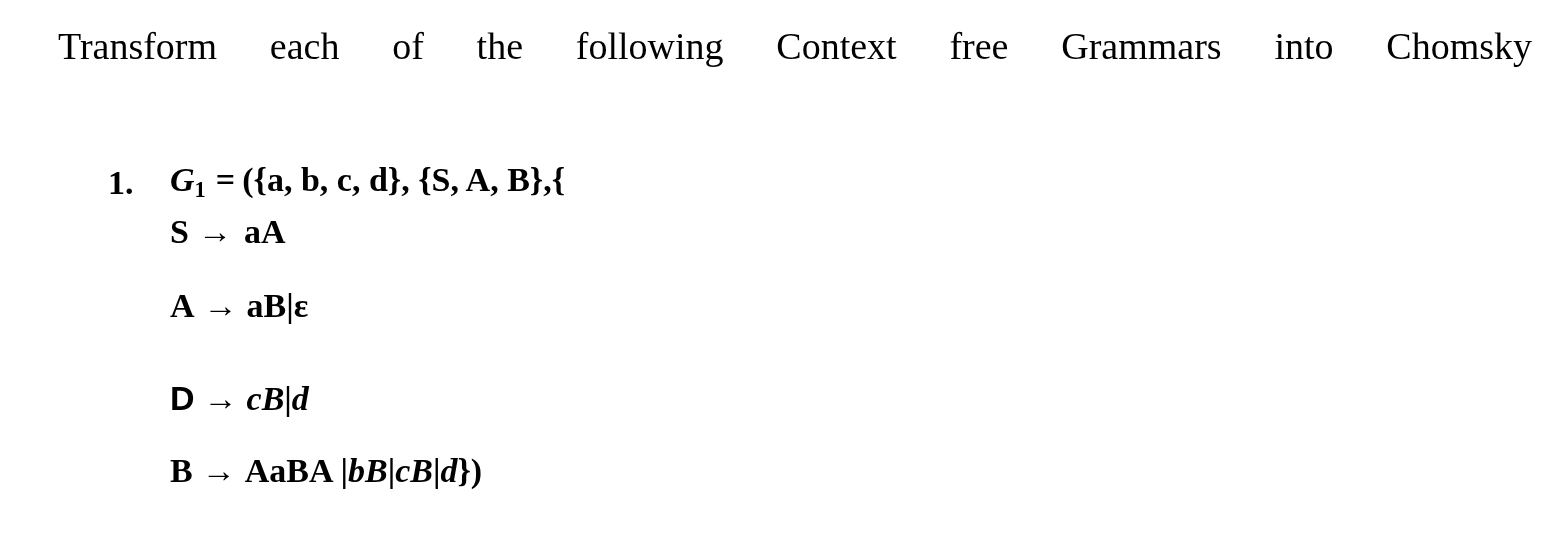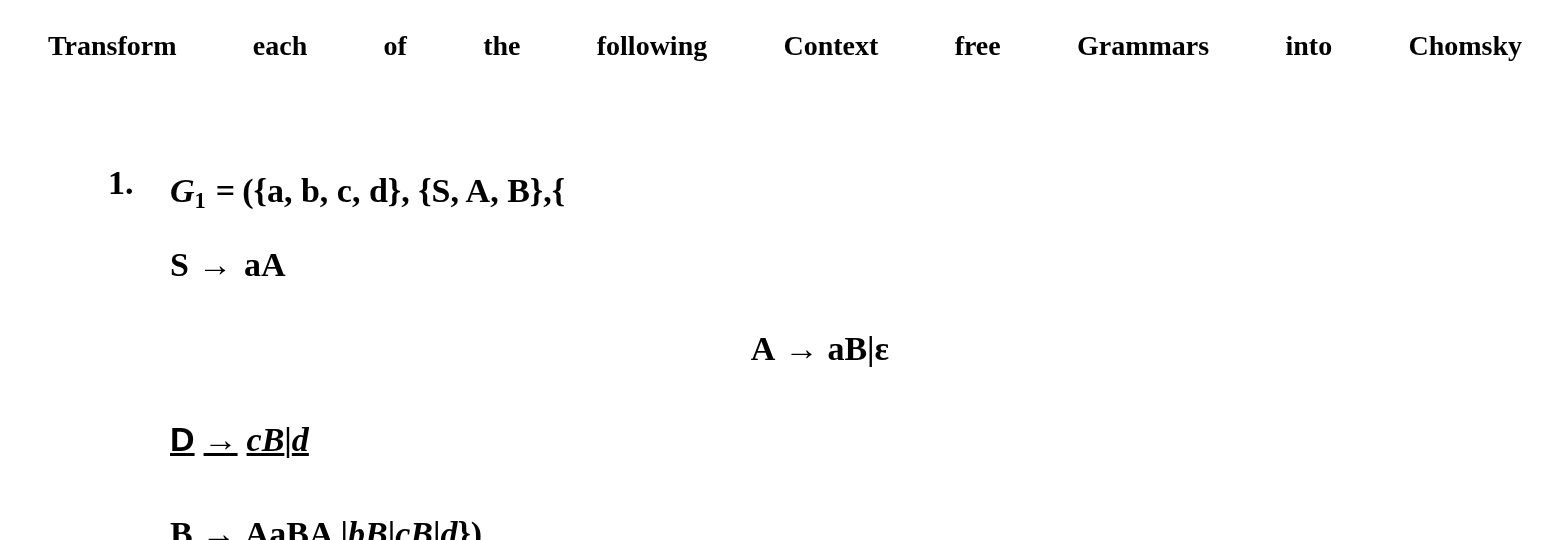--- a/index.html
+++ b/index.html
@@ -19,28 +19,28 @@
   .page {
     position: relative;
     width: 1544px;
     height: 540px;
     background: #ffffff;
   }
 
   
   .intro {
     position: absolute;
-    left: 48px;
+    left: 58px;
     top: 14px;
     width: 1474px;
     text-align: justify;
     text-justify: inter-word;
-    font-size: 28px;
+    font-size: 38px;
     line-height: 64px;
-    font-weight: 700;
+    font-weight: 400;
   }
   .intro .ln {
     display: block;
   }
   .intro .ln.j {
     text-align: justify;
     text-align-last: justify;
   }
 
   
@@ -63,27 +63,27 @@
     font-weight: 700;
     line-height: 46px;
   }
   .li-body {
     margin-left: 170px;
     width: 1300px;
   }
 
   .rule {
     font-size: 34px;
-    line-height: 62px;
+    line-height: 40px;
     white-space: nowrap;
   }
   .rule.r-def   { margin-top: 0px;  font-weight: 700; }
   .rule.r-s     { margin-top: 2px;  font-weight: 700; }
-  .rule.r-a     { margin-top: 22px; font-weight: 700; text-align: center; }
-  .rule.r-d     { margin-top: 28px; font-weight: 700; text-decoration: underline; }
+  .rule.r-a     { margin-top: 34px; font-weight: 700; }
+  .rule.r-d     { margin-top: 52px; font-weight: 700; }
   .rule.r-b     { margin-top: 32px; font-weight: 700; }
 
   .bi {
     font-weight: 700;
     font-style: italic;
   }
   .up {
     font-style: normal;
     font-weight: 700;
   }

